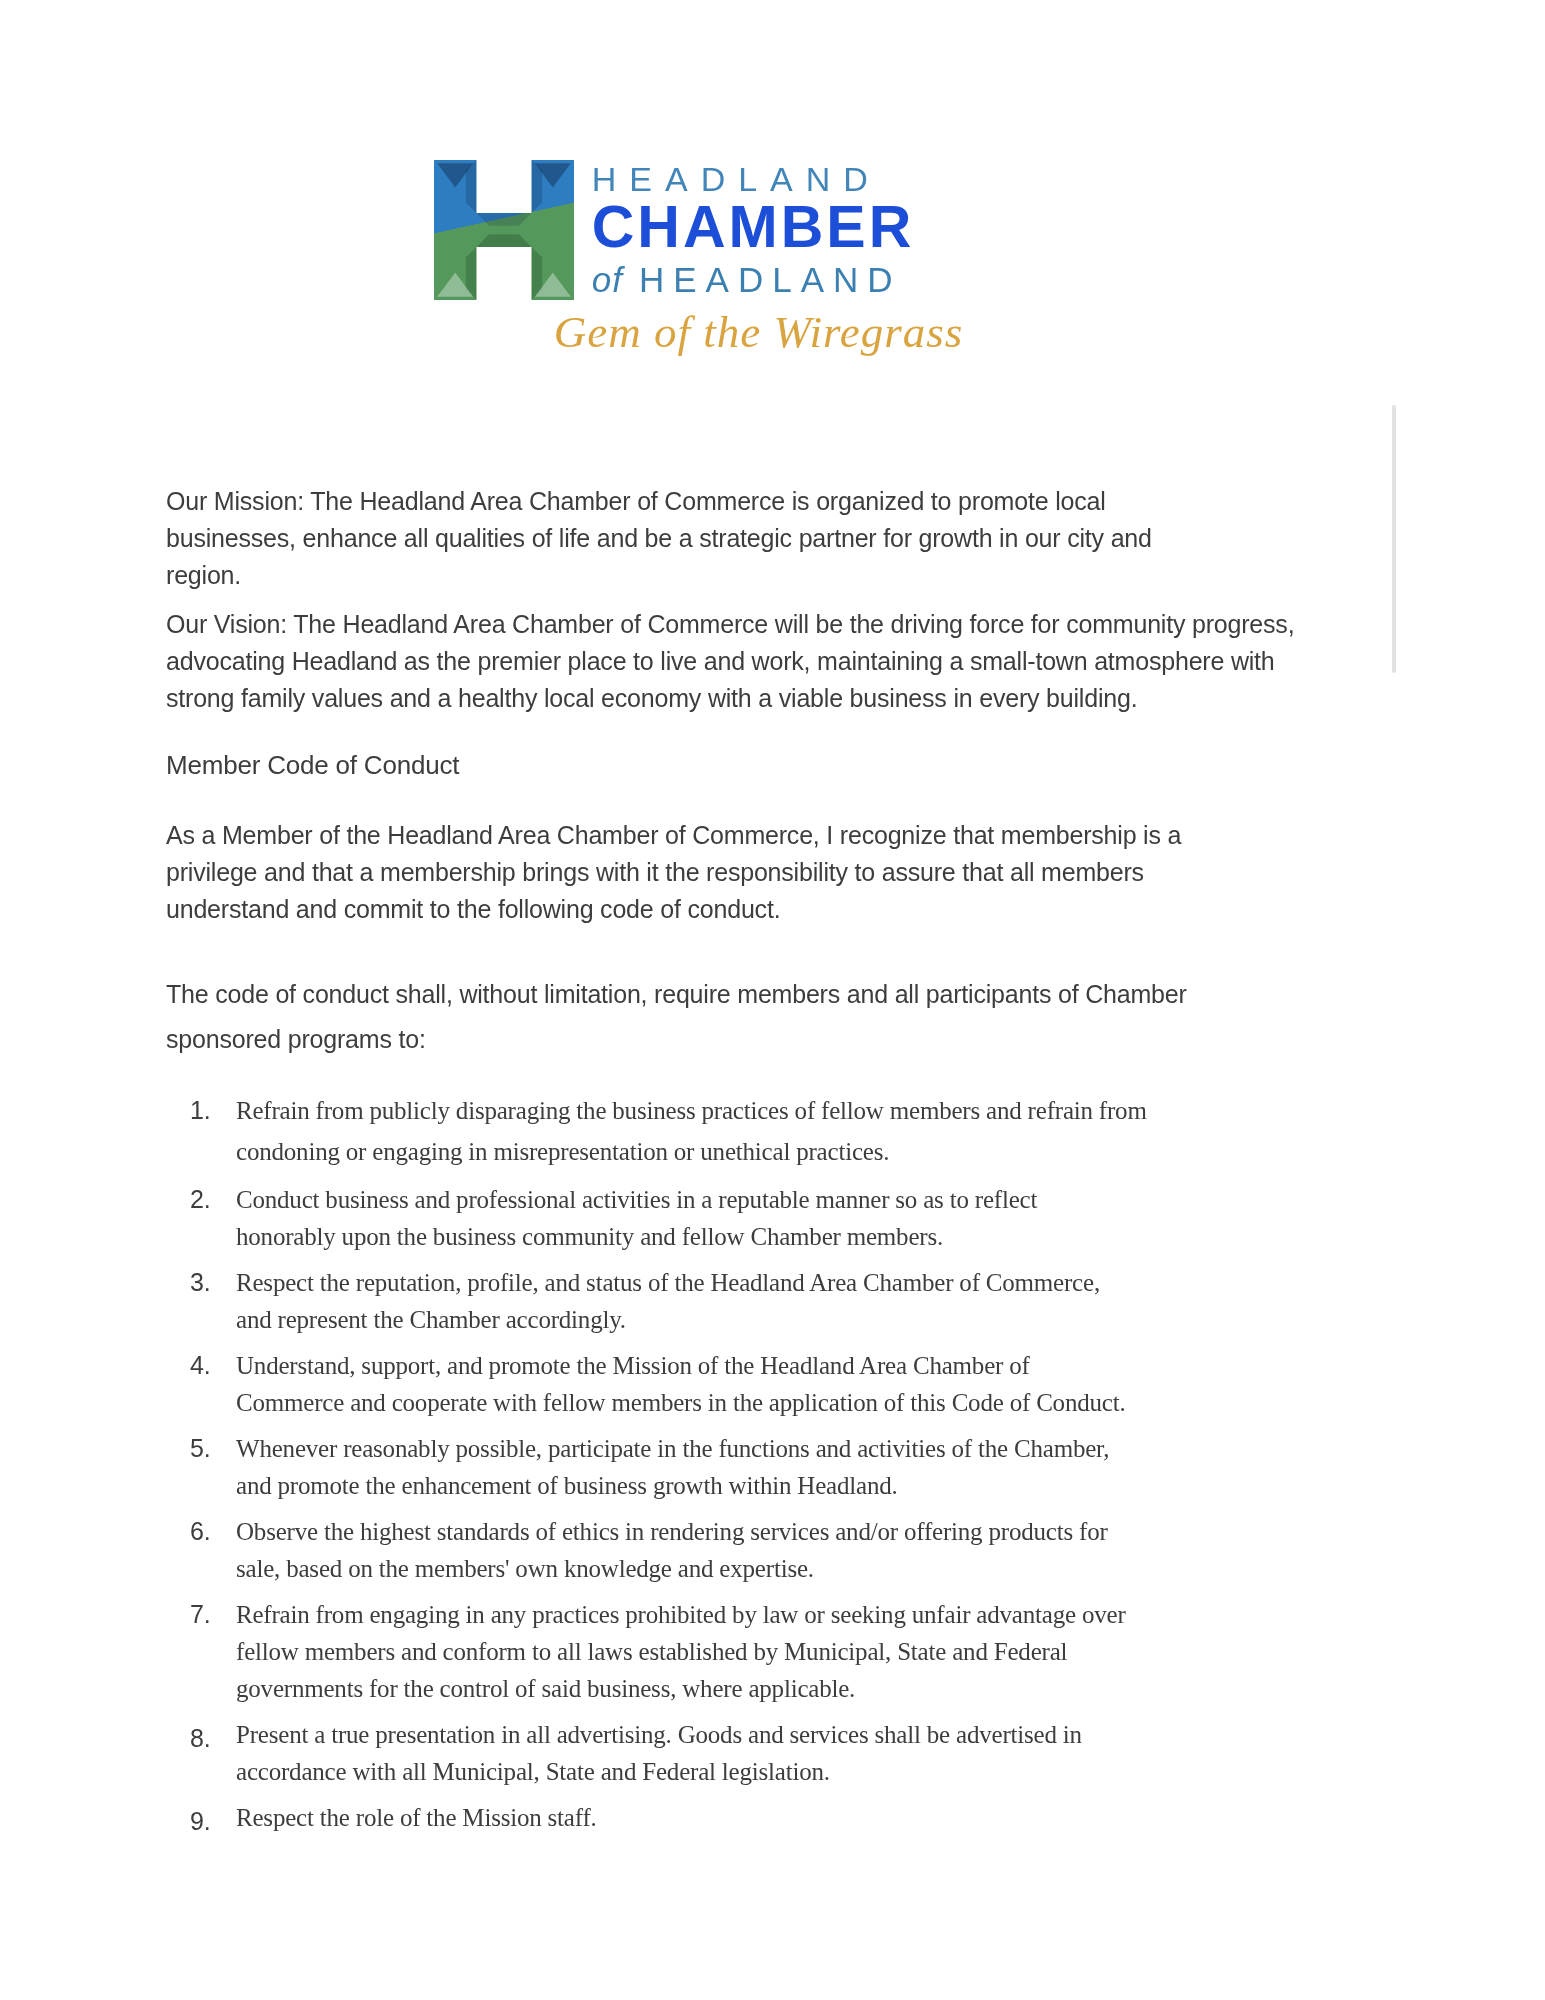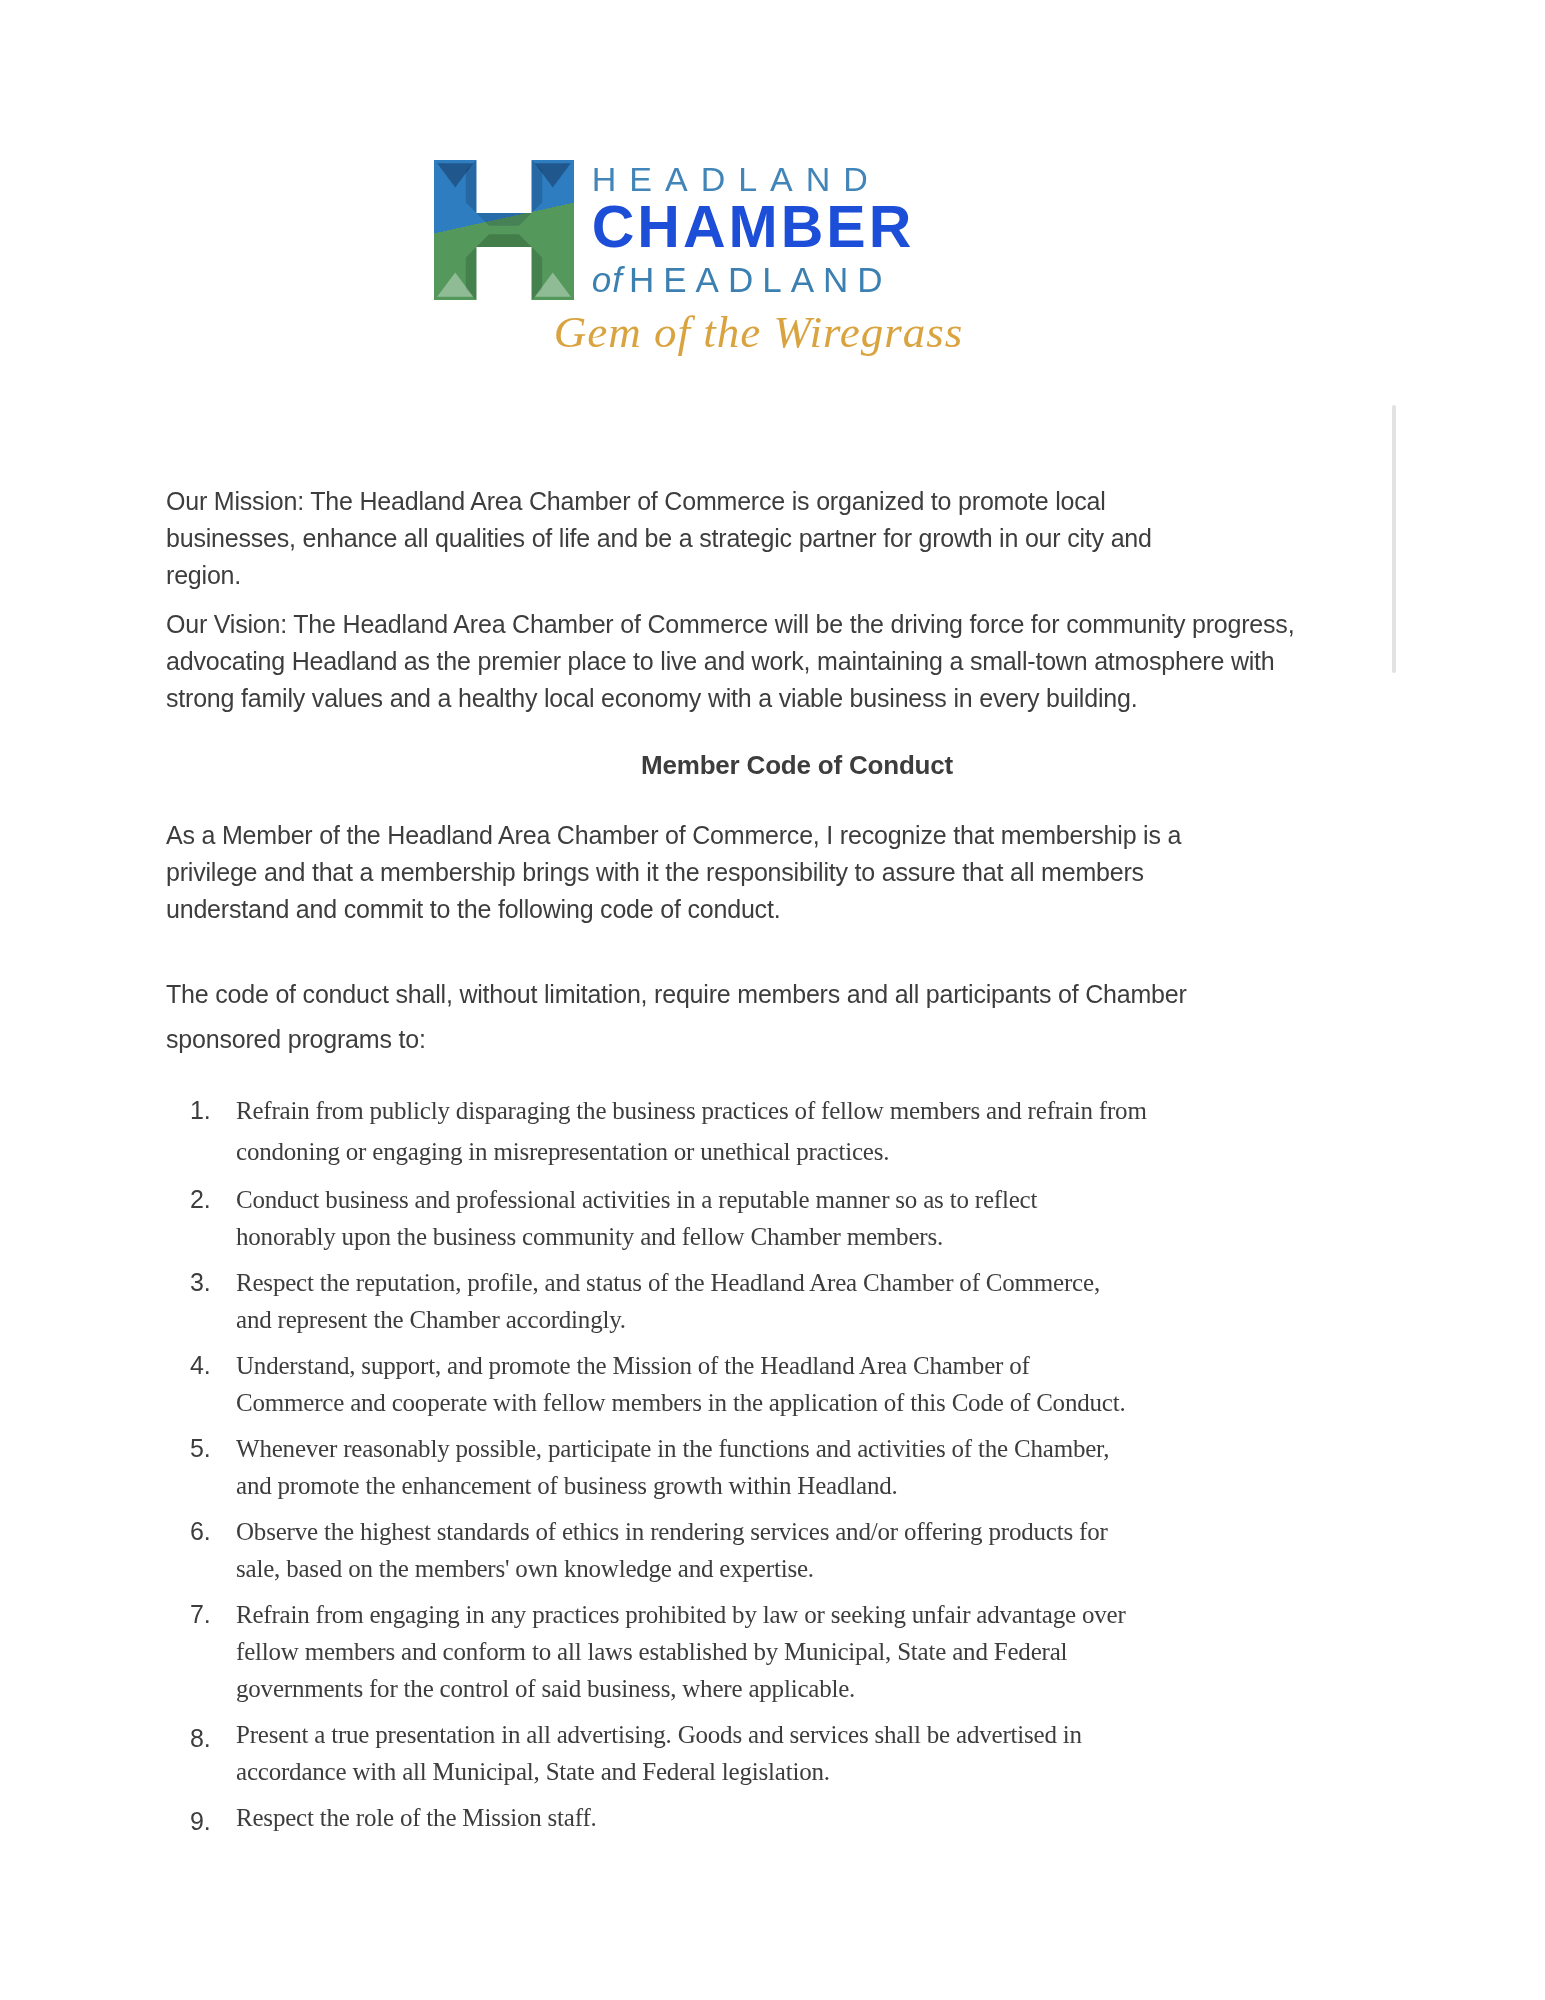--- a/index.html
+++ b/index.html
@@ -23,36 +23,36 @@
     color: #4285b8; line-height: 1; margin-top: 2px; white-space: nowrap;
   }
   .logo-chamber {
     font-size: 59px; font-weight: 700; letter-spacing: 3px;
     color: #1d4ed8; line-height: 1.08; white-space: nowrap;
   }
   .logo-commerce {
     font-size: 35px; font-weight: 400; letter-spacing: 9px;
     color: #3c80b2; line-height: 1.15; white-space: nowrap;
   }
-  .logo-commerce .of-word { font-style: italic; letter-spacing: 1px; margin-right: 6px; }
+  .logo-commerce .of-word { font-style: italic; letter-spacing: 1px; margin-right: 16px; }
   .tagline {
     margin-top: 10px; text-align: center;
     font-family: Liberation Serif, serif; font-style: italic;
     font-size: 45px; color: #d9a440; letter-spacing: 1px; line-height: 1;
     padding-left: 120px;
   }
 
   
   .content { width: 1262px; margin-left: 166px; }
   .content p { margin: 0; font-size: 25px; line-height: 37px; letter-spacing: -0.2px; white-space: pre-line; }
   .p-mission { margin-top: 128px !important; }
   .p-vision  { margin-top: 12px !important; }
   .doc-heading {
-    margin: 0; margin-top: 30px; text-align: center;
-    font-size: 26px; font-weight: 700; line-height: 37px; letter-spacing: -0.2px;
+    margin: 0; margin-top: 30px; text-align: left;
+    font-size: 26px; font-weight: 400; line-height: 37px; letter-spacing: -0.2px;
     color: #3d3d3d;
   }
   .p-intro { margin-top: 33px !important; }
   .p-lead  { margin-top: 44px !important; line-height: 45px !important; }
 
   ol.code-list {
     margin: 28px 0 0 0; padding: 0 0 0 70px;
     list-style: none; counter-reset: codeitem;
   }
   ol.code-list li {

